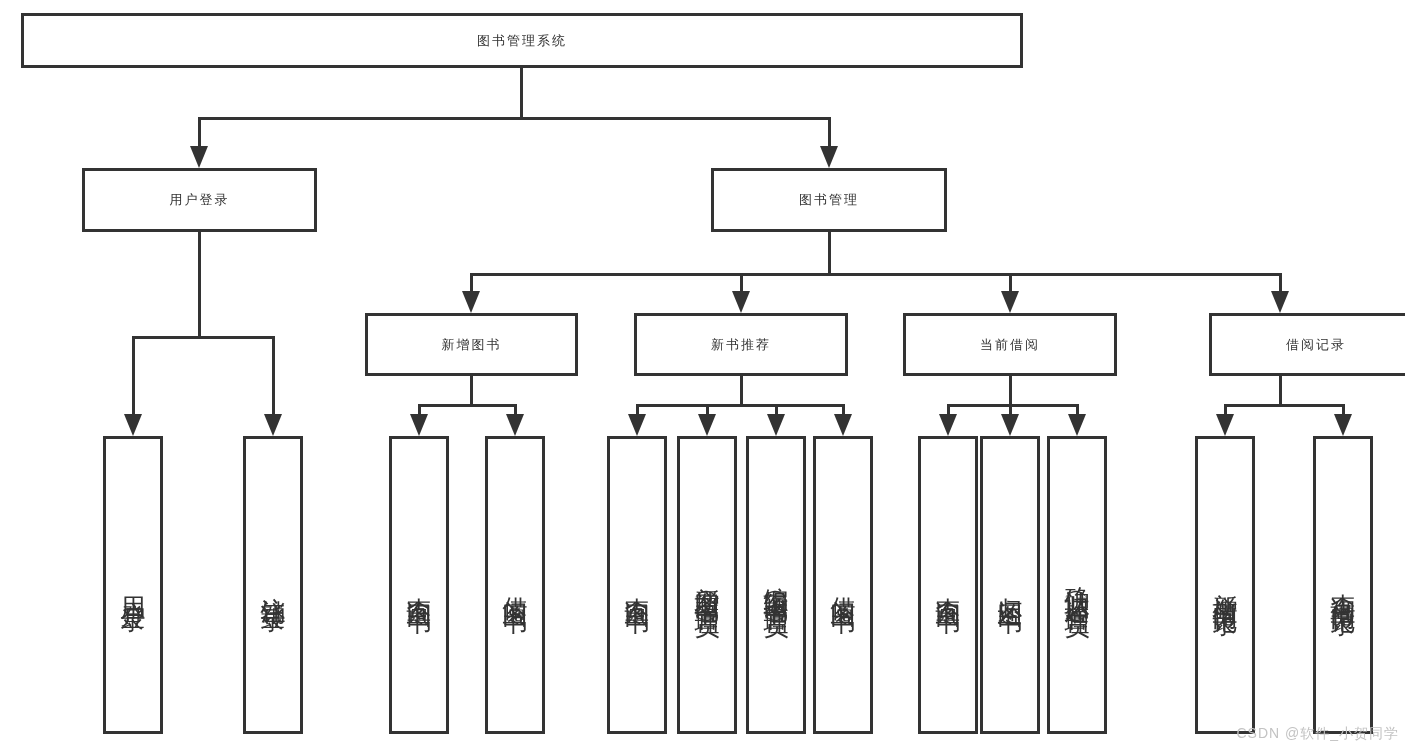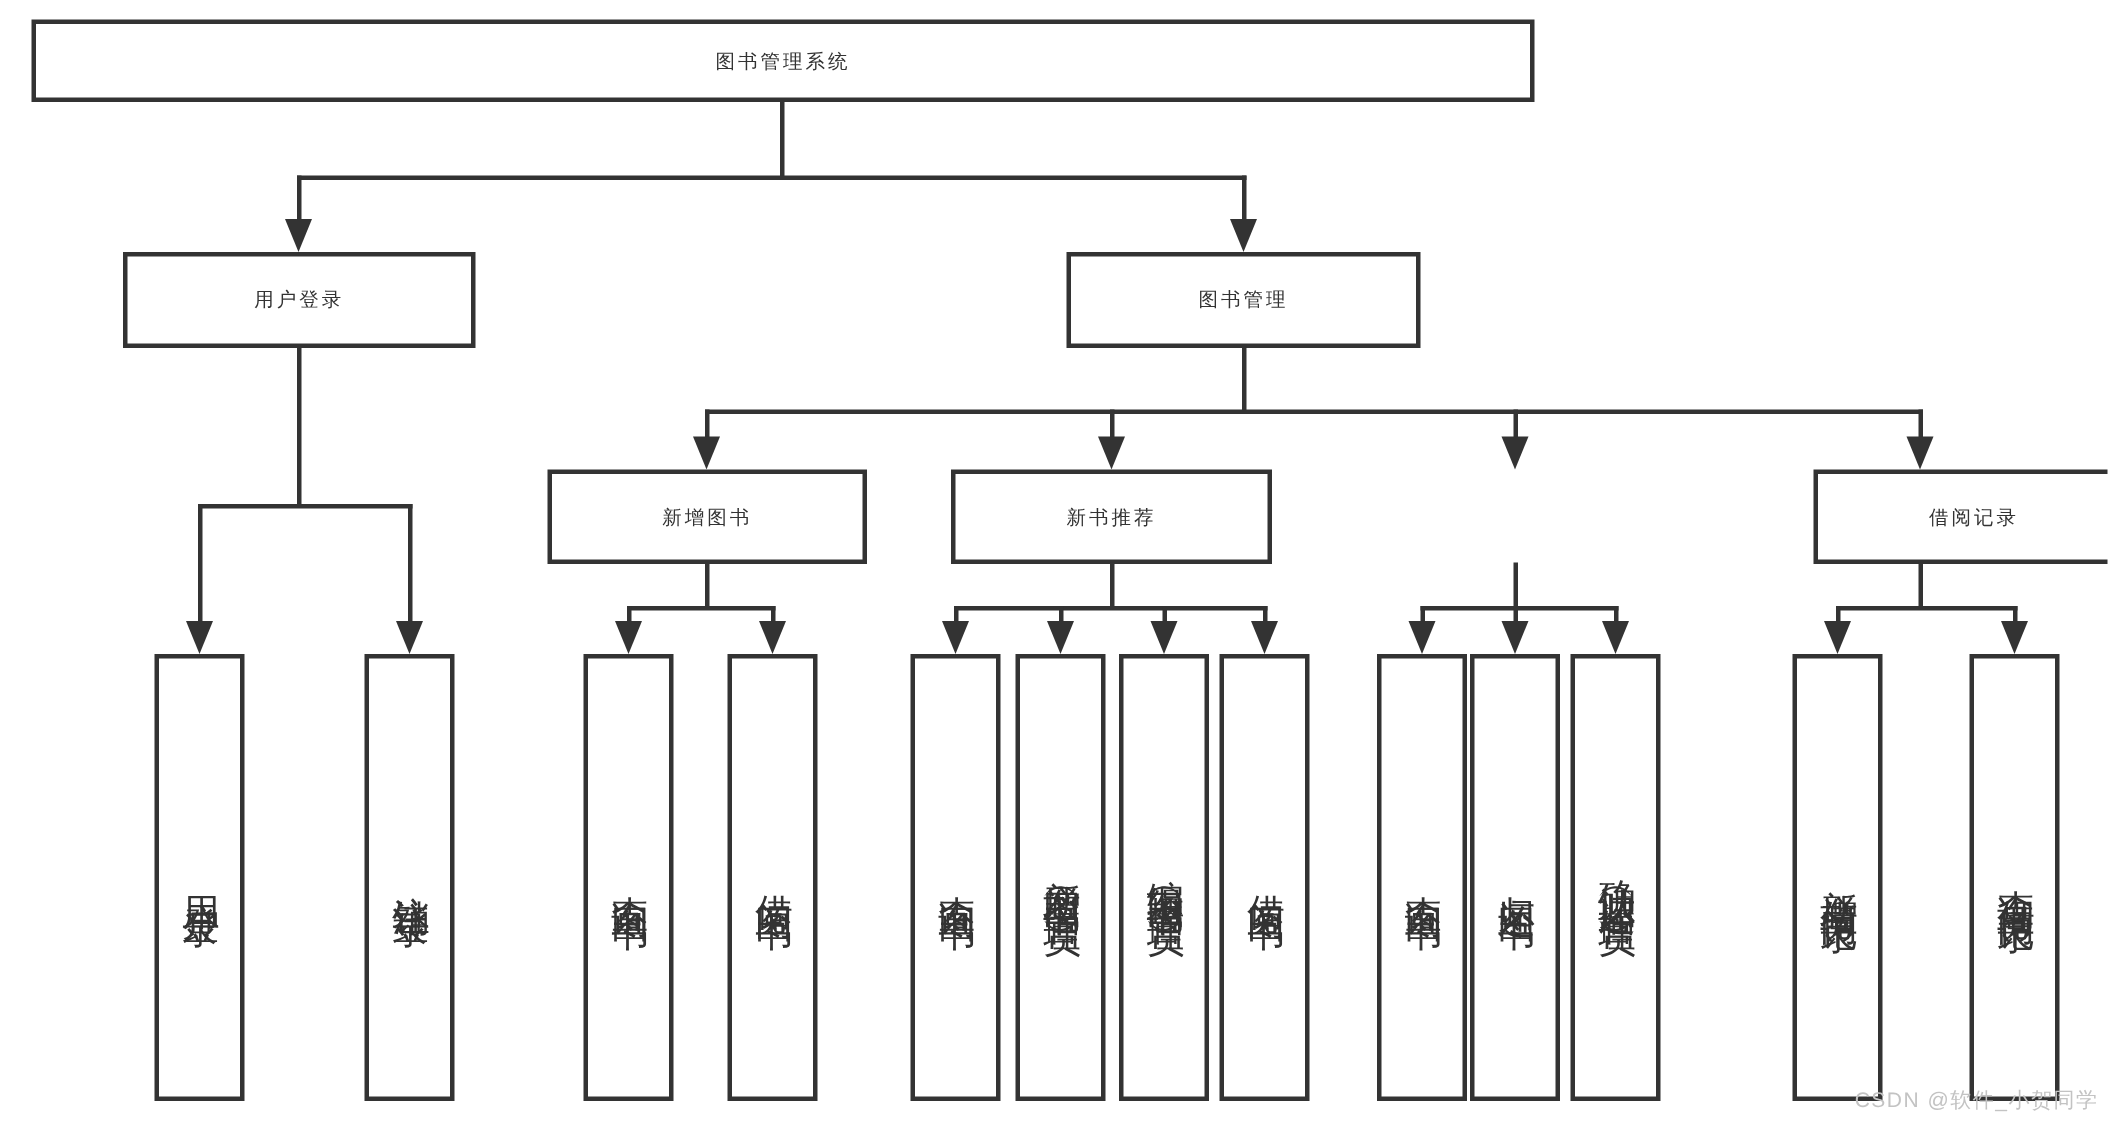--- a/index.html
+++ b/index.html
@@ -71,20 +71,23 @@
   </div>
   <div class="box hbox" style="left:711px; top:168px; width:236px; height:64px;">
     <span>图书管理</span>
   </div>
 
   <div class="box hbox" style="left:365px; top:313px; width:213px; height:63px;">
     <span>新增图书</span>
   </div>
   <div class="box hbox" style="left:634px; top:313px; width:214px; height:63px;">
     <span>新书推荐</span>
+  </div>
+  <div class="box hbox" style="left:903px; top:313px; width:214px; height:63px;">
+    <span>当前借阅</span>
   </div>
   <div class="box hbox" style="left:1173px; top:313px; width:214px; height:63px;margin-left:36px;">
     <span>借阅记录</span>
   </div>
 
   <div class="box vbox" style="left:103px; top:436px; width:60px; height:298px;">
     <span>用户登录</span>
   </div>
   <div class="box vbox" style="left:243px; top:436px; width:60px; height:298px;">
     <span>注销登录</span>

